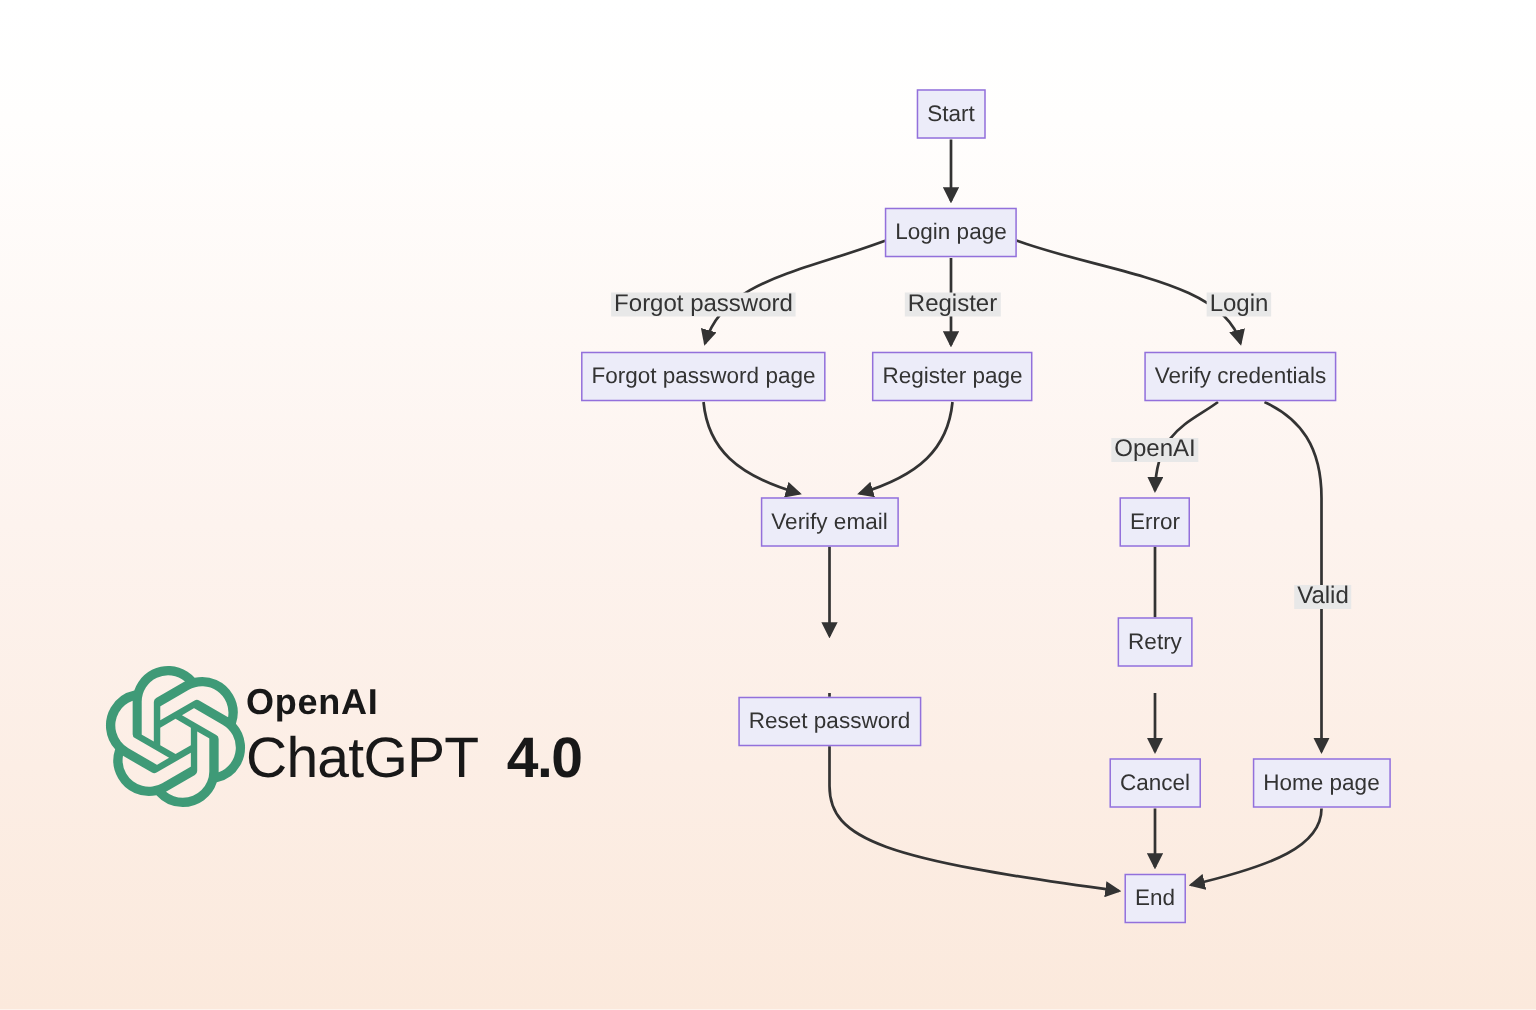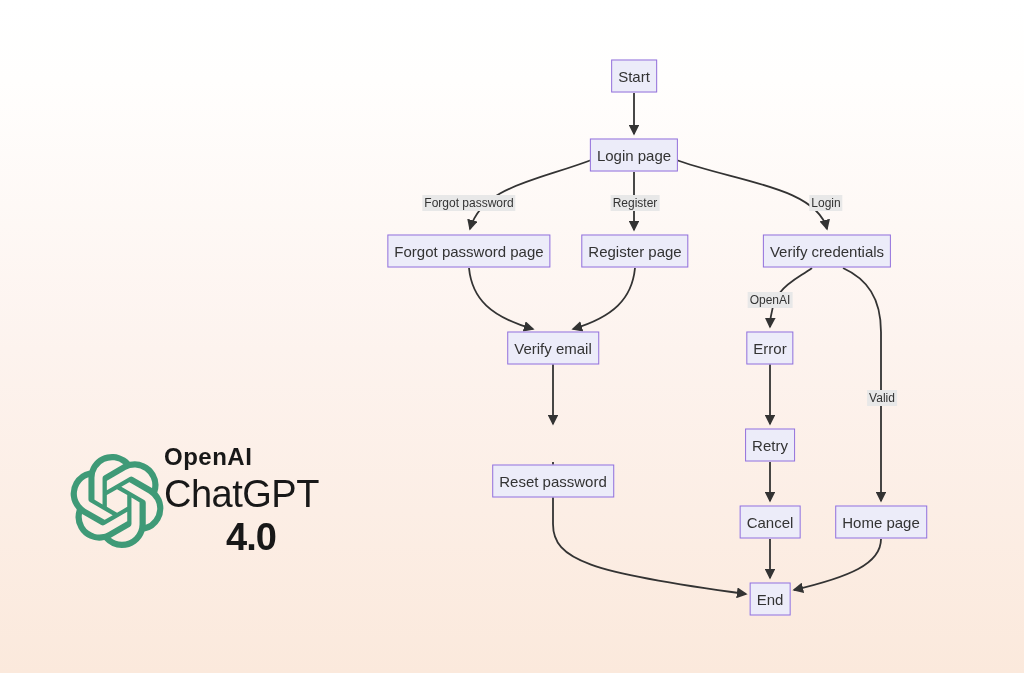--- a/index.html
+++ b/index.html
@@ -20,27 +20,27 @@
   #arrowhead path{fill:var(--edge-color);stroke:none;}
   .node{
     position:absolute;transform:translate(-50%,-50%);
     background:var(--node-fill);border:1px solid var(--node-border);
     color:var(--text);font-size:15px;line-height:19px;
     padding:6px 6px;text-align:center;white-space:nowrap;box-sizing:border-box;
   }
   .edge-label{
     position:absolute;transform:translate(-50%,-50%);
     background:var(--label-bg);color:var(--text);
-    font-size:12px;line-height:16px;padding:0 2px;white-space:nowrap;
+    font-size:16px;line-height:16px;padding:0 2px;white-space:nowrap;
   }
   .brand{position:absolute;left:70px;top:443px;display:flex;align-items:center;}
   .brand-icon svg{display:block;width:94px;height:96px;fill:var(--brand-green);}
   .brand-text{color:var(--brand-text);}
   .brand-name{font-size:24px;font-weight:700;letter-spacing:.5px;margin-bottom:2px;}
-  .brand-sub{font-size:38px;font-weight:400;letter-spacing:-.5px;display:flex;align-items:center;flex-direction:column;}
+  .brand-sub{font-size:38px;font-weight:400;letter-spacing:-.5px;display:flex;align-items:flex-end;}
   .brand-sub .ver{font-weight:800;margin-left:19px;letter-spacing:-1px;}
 </style>
 </head>
 <body>
 
 <div class="stage">
 
   <svg class="edges" viewBox="0 0 1024 673">
     <defs>
       <marker id="arrowhead" viewBox="0 0 10 10" refX="8.5" refY="5" markerWidth="6" markerHeight="6" orient="auto-start-reverse">
@@ -64,21 +64,21 @@
   </svg>
 
   <div class="node" style="left:634px;top:76px;">Start</div>
   <div class="node" style="left:634px;top:155px;">Login page</div>
   <div class="node" style="left:469px;top:251px;">Forgot password page</div>
   <div class="node" style="left:635px;top:251px;">Register page</div>
   <div class="node" style="left:553px;top:348px;">Verify email</div>
   <div class="node" style="left:827px;top:251px;">Verify credentials</div>
   <div class="node" style="left:770px;top:348px;">Error</div>
   <div class="node" style="left:553px;top:441px;margin-top:40px;">Reset password</div>
-  <div class="node" style="left:770px;top:445px;">Retry</div>
+  <div class="node" style="left:770px;top:428px;">Retry</div>
   <div class="node" style="left:770px;top:522px;">Cancel</div>
   <div class="node" style="left:881px;top:522px;text-align:center;">Home page</div>
   <div class="node" style="left:770px;top:599px;">End</div>
 
   <div class="edge-label" style="left:469px;top:203px;">Forgot password</div>
   <div class="edge-label" style="left:635px;top:203px;">Register</div>
   <div class="edge-label" style="left:826px;top:203px;">Login</div>
   <div class="edge-label" style="left:770px;top:300px;">OpenAI</div>
   <div class="edge-label" style="left:882px;top:398px;text-align:right;">Valid</div>
 

